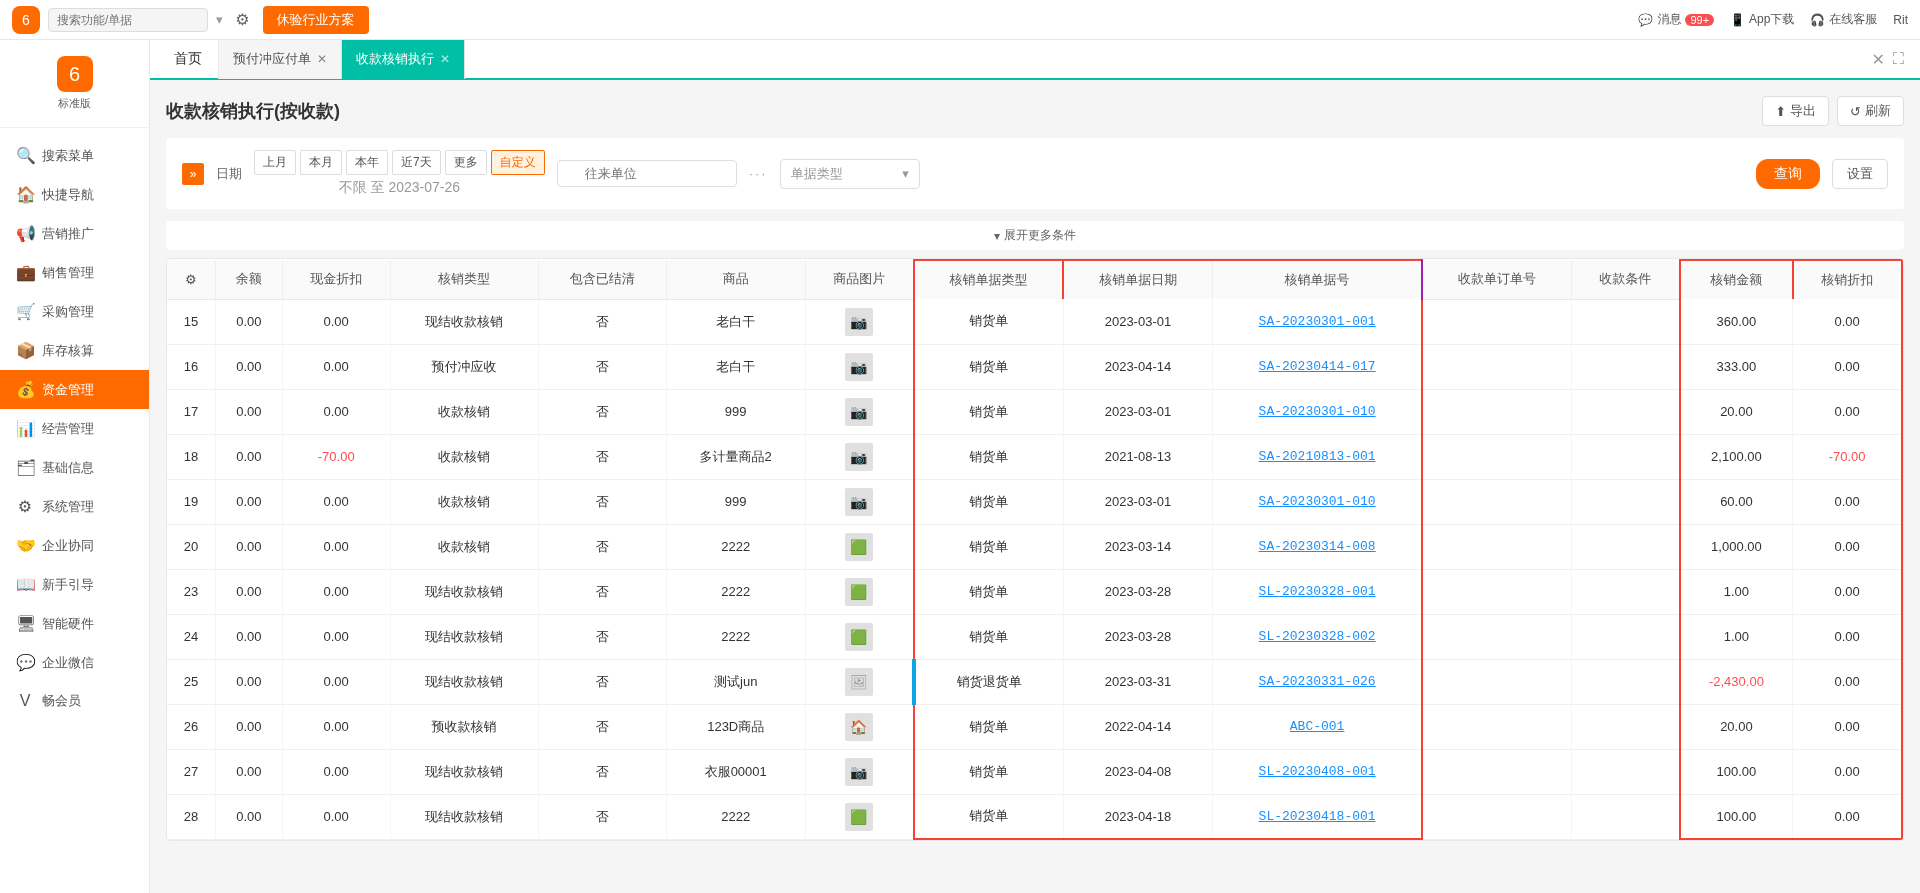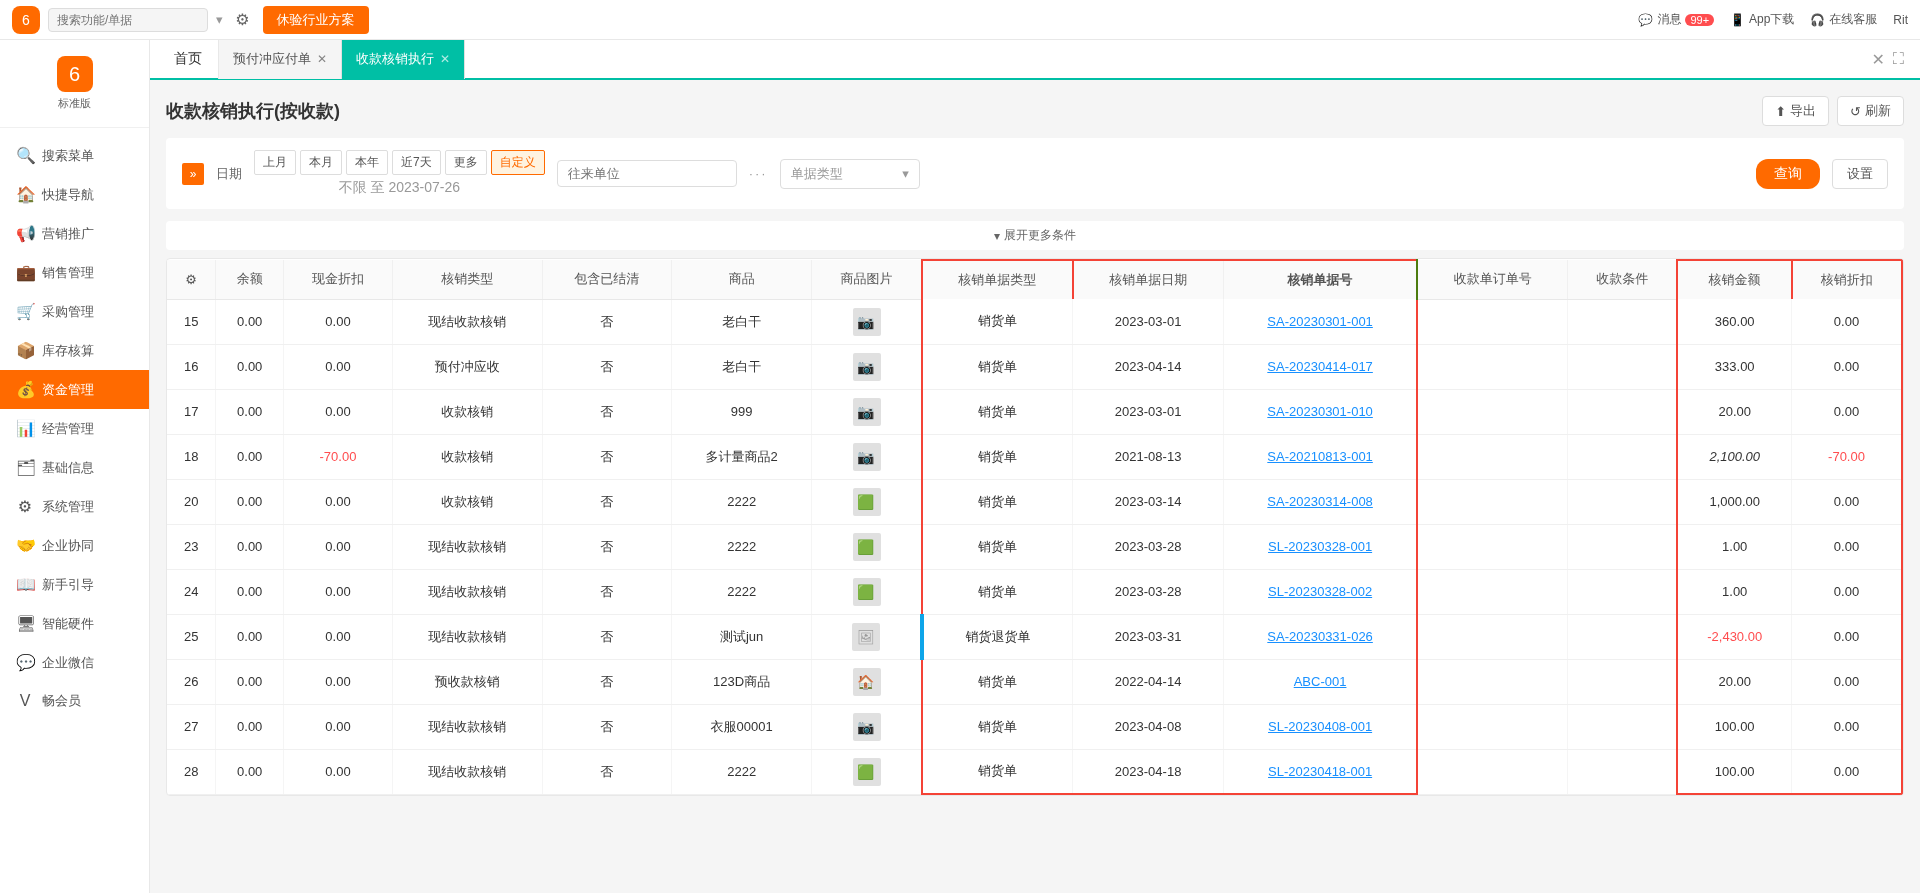--- a/index.html
+++ b/index.html
@@ -120,21 +120,21 @@
       gap: 12px;
       flex-wrap: wrap;
     }
     .filter-expand-btn { background: #ff6a00; color: #fff; border: none; border-radius: 2px; width: 22px; height: 22px; display: flex; align-items: center; justify-content: center; cursor: pointer; font-size: 12px; }
     .filter-label { color: #666; font-size: 13px; white-space: nowrap; }
     .filter-date-group { display: flex; align-items: center; gap: 4px; flex-direction: column; }
     .filter-date-row { display: flex; align-items: center; gap: 4px; }
     .filter-date-btn { padding: 3px 8px; font-size: 12px; border: 1px solid #ddd; background: #fff; cursor: pointer; border-radius: 2px; color: #555; }
     .filter-date-btn.custom { background: #fff3e0; color: #ff6a00; border-color: #ff6a00; }
     .filter-date-range { font-size: 14px; color: #999; }
-    .filter-input { border: 1px solid #ddd; border-radius: 4px; padding: 5px 10px; font-size: 13px; width: 180px; color: #8b5cf6; }
+    .filter-input { border: 1px solid #ddd; border-radius: 4px; padding: 5px 27px; font-size: 13px; width: 180px; color: #8b5cf6; }
     .filter-dots { color: #999; letter-spacing: 2px; }
     .filter-select { border: 1px solid #ddd; border-radius: 4px; padding: 5px 10px; font-size: 13px; min-width: 140px; background: #fff; color: #999; display: flex; align-items: center; gap: 4px; justify-content: space-between; }
     .btn-query { background: #ff6a00; color: #fff; border: none; border-radius: 12px; padding: 6px 18px; cursor: pointer; font-size: 14px; }
     .btn-setting { background: #fff; border: 1px solid #ddd; border-radius: 4px; padding: 5px 14px; cursor: pointer; font-size: 13px; color: #555; }
 
     
     .expand-more {
       text-align: center;
       padding: 6px;
       background: #fff;
@@ -176,21 +176,21 @@
     }
     tbody td {
       border-bottom: 1px solid #f0f0f0;
       border-right: 1px solid #f5f5f5;
       padding: 8px;
       text-align: center;
       white-space: nowrap;
       color: #333;
     }
     tbody tr.highlighted { background: #fff3e0; }
-    .link-cell { color: #1890ff; cursor: pointer; text-decoration: underline; }
+    .link-cell { color: #1890ff; cursor: pointer; text-decoration: underline; font-family: Liberation Mono, monospace; }
     .red-text { color: #ff4d4f; }
 
     
     .thumb { width: 28px; height: 28px; background: #e0e0e0; border-radius: 2px; display: inline-flex; align-items: center; justify-content: center; color: #999; font-size: 14px; }
   </style>
 </head>
 <body>
 
 <div class="top-bar">
   <div class="top-bar-left">
@@ -360,21 +360,21 @@
             <tr>
               <th>⚙</th>
               <th>余额</th>
               <th>现金折扣</th>
               <th>核销类型</th>
               <th>包含已结清</th>
               <th>商品</th>
               <th>商品图片</th>
               <th style="border: 2px solid #f44336; border-bottom: none;">核销单据类型</th>
               <th style="border-top: 2px solid #f44336; border-bottom: none;">核销单据日期</th>
-              <th style="border-top: 2px solid #f44336; border-bottom: none; border-right: 2px solid #4d7c0f; font-weight: bold;">核销单据号</th>
+              <th style="border-top: 2px solid #f44336; border-bottom: none; border-right: 2px solid #a21caf;">核销单据号</th>
               <th>收款单订单号</th>
               <th>收款条件</th>
               <th style="border: 2px solid #f44336; border-bottom: none;">核销金额</th>
               <th style="border-top: 2px solid #f44336; border-bottom: none; border-right: 2px solid #f44336;">核销折扣</th>
             </tr>
           </thead>
           <tbody id="table-body">
           <tr>
     <td>15</td>
     <td>0.00</td>
@@ -429,22 +429,38 @@
     <td class="red-text">-70.00</td>
     <td>收款核销</td>
     <td>否</td>
     <td>多计量商品2</td>
     <td><span class="thumb">📷</span></td>
     <td style="border-left:2px solid #f44336;">销货单</td>
     <td style="">2021-08-13</td>
     <td style="border-right:2px solid #f44336;" class="link-cell">SA-20210813-001</td>
     <td></td>
     <td></td>
-    <td style="border-left:2px solid #f44336;font-style:italic;" class="">2,100.00</td>
+    <td style="border-left:2px solid #f44336;" class="">2,100.00</td>
     <td style="border-right:2px solid #f44336;" class="red-text">-70.00</td>
+  </tr>
+              <tr>
+    <td>19</td>
+    <td>0.00</td>
+    <td class="">0.00</td>
+    <td>收款核销</td>
+    <td>否</td>
+    <td>999</td>
+    <td><span class="thumb">📷</span></td>
+    <td style="border-left:2px solid #f44336;">销货单</td>
+    <td style="">2023-03-01</td>
+    <td style="border-right:2px solid #f44336;" class="link-cell">SA-20230301-010</td>
+    <td></td>
+    <td></td>
+    <td style="border-left:2px solid #f44336;" class="">60.00</td>
+    <td style="border-right:2px solid #f44336;" class="">0.00</td>
   </tr>
               <tr>
     <td>20</td>
     <td>0.00</td>
     <td class="">0.00</td>
     <td>收款核销</td>
     <td>否</td>
     <td>2222</td>
     <td><span class="thumb">🟩</span></td>
     <td style="border-left:2px solid #f44336;">销货单</td>

